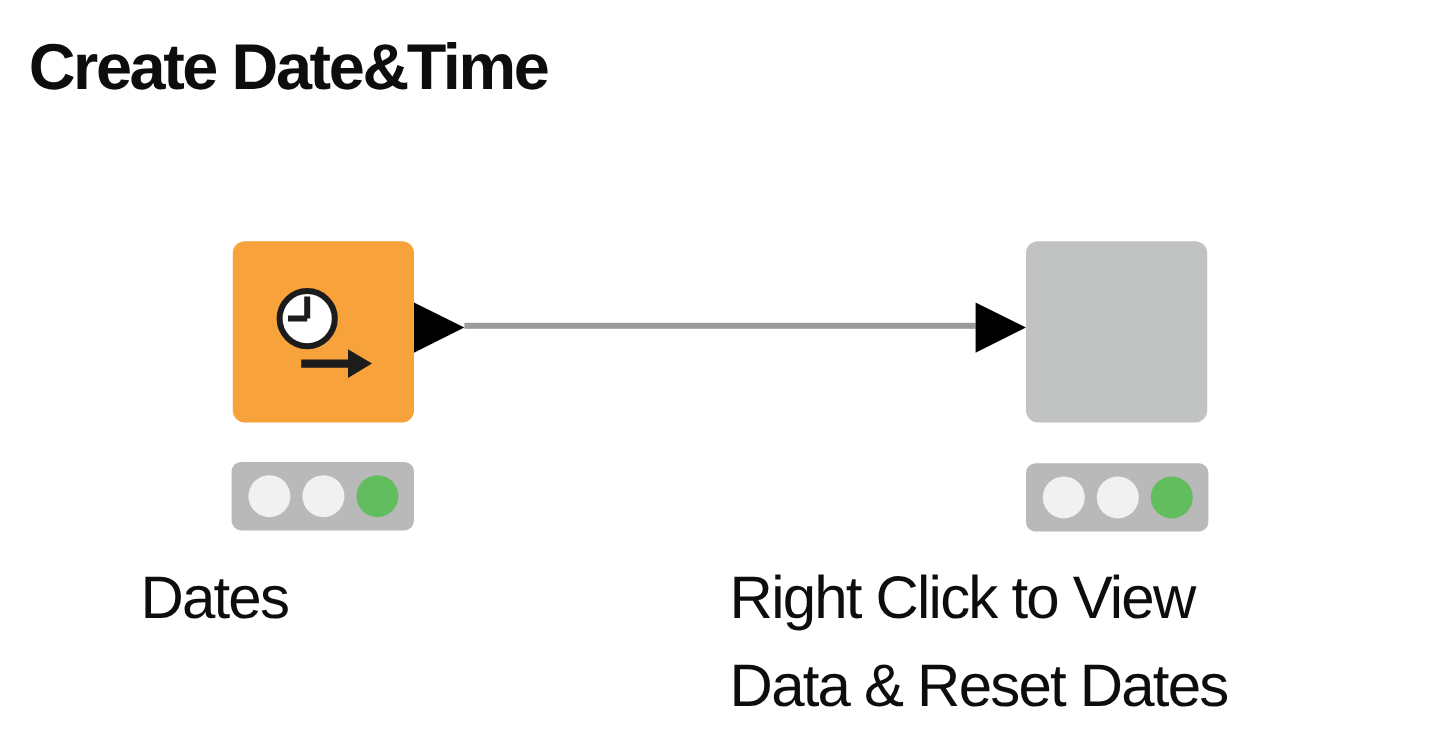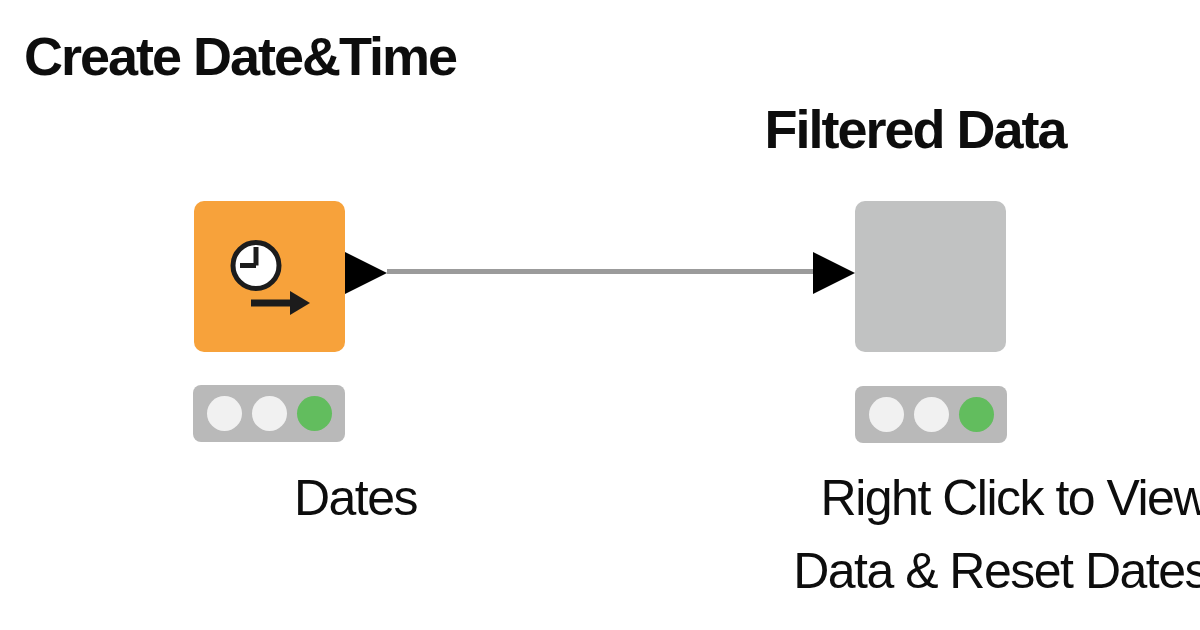--- a/index.html
+++ b/index.html
@@ -71,36 +71,35 @@
   .light.off { background: #F1F1F1; }
   .light.green { background: #62BD5E; }
 
   
   .node-label {
     position: absolute;
     font-size: 50px;
     line-height: 73px;
     letter-spacing: -1.5px;
     color: #0d0d0d;
-    text-align: right;
+    text-align: left;
     white-space: nowrap;
   }
   .label-left  { left: 117px; top: 462px; width: 300px; }
   .label-right { left: 608px; top: 462px; width: 600px; }
 </style>
 </head>
 <body>
 
 <div class="canvas">
 
   <div class="node-title title-left">
     <div>Create Date&amp;Time</div>
   </div>
 
-  <div class="node-title title-right">Filtered Data</div>
 
   <div class="node-body node-left">
     <svg class="node-icon-svg" viewBox="0 0 151 151">
       <circle cx="62" cy="64.5" r="23" fill="#ffffff" stroke="#1c1c1c" stroke-width="5"></circle>
       <line x1="62" y1="64.5" x2="62" y2="46" stroke="#1c1c1c" stroke-width="5"></line>
       <line x1="62" y1="64.5" x2="46" y2="64.5" stroke="#1c1c1c" stroke-width="5"></line>
       <line x1="57" y1="102" x2="98" y2="102" stroke="#1c1c1c" stroke-width="7"></line>
       <polygon points="96,90 116,102 96,114" fill="#1c1c1c"></polygon>
     </svg>
   </div>

